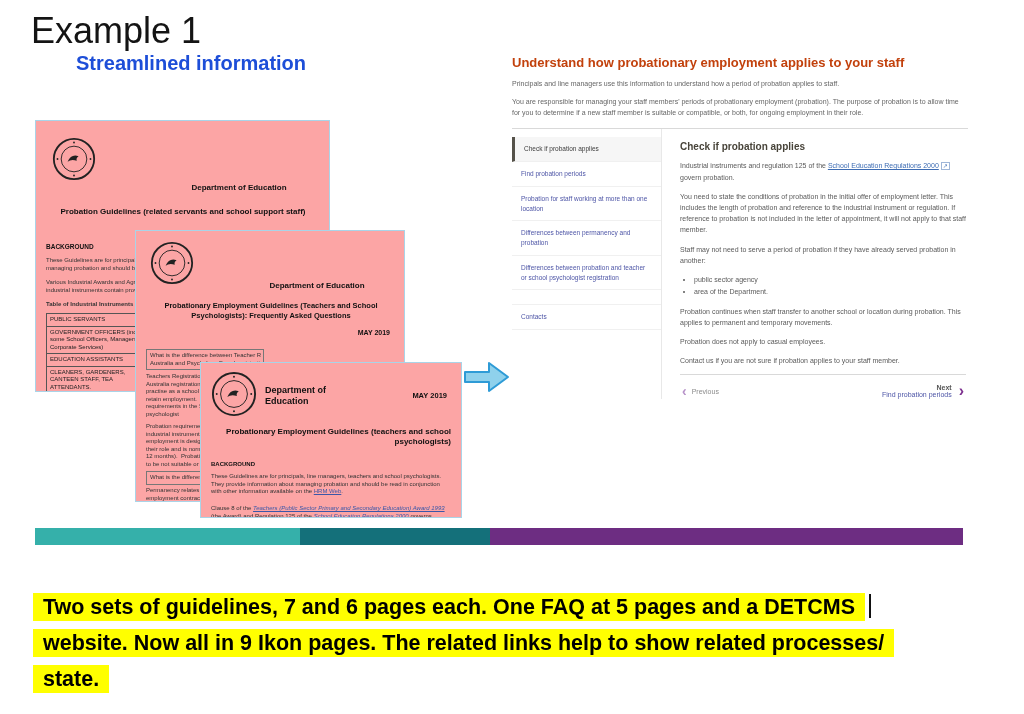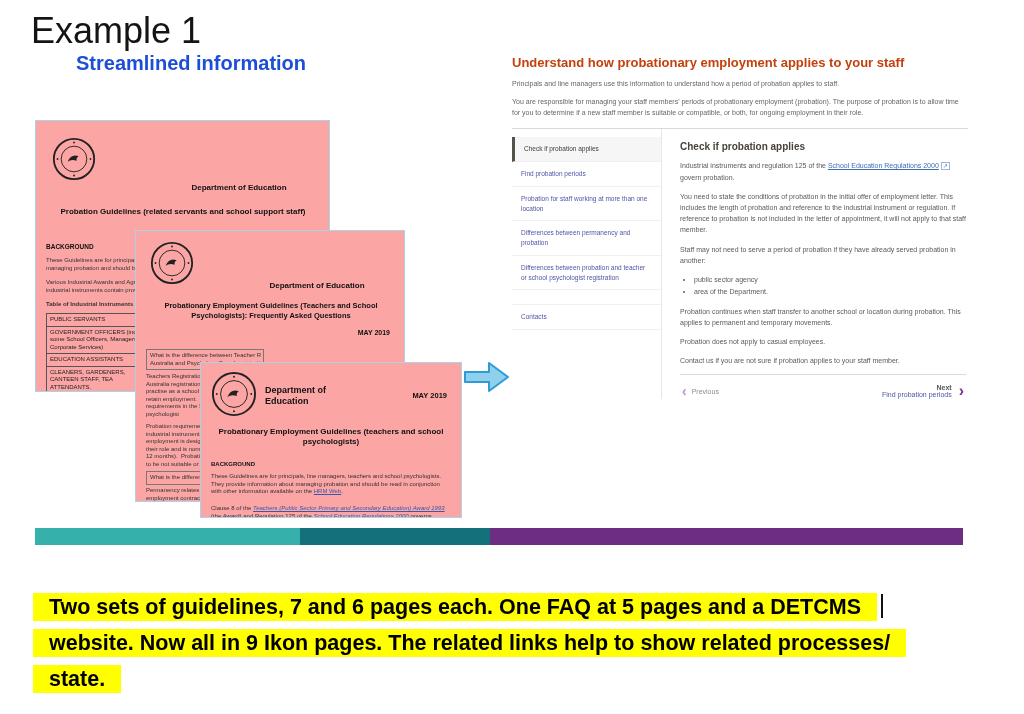--- a/index.html
+++ b/index.html
@@ -61,21 +61,21 @@
 
   
   .stripe { position:absolute; left:35px; top:528px; width:928px; height:17px; display:flex; }
   .stripe .s1 { width:265px; background:#35b0aa; }
   .stripe .s2 { width:190px; background:#14707a; }
   .stripe .s3 { flex:1; background:#6d2d82; }
 
   
   .caption { position:absolute; left:33px; top:590px; width:965px; }
   .caption-line { line-height:34px; white-space:nowrap; }
-  .hl { background:#ffff00; font-weight:700; font-size:21.5px; color:#000; padding:2px 16px; }
+  .hl { background:#ffff00; font-weight:700; font-size:21.5px; color:#000; padding:2px 10px; }
   .cursor { display:inline-block; width:2px; height:24px; background:#111; vertical-align:-4px; margin-left:4px; }
 </style>
 </head>
 <body>
 
 <div class="slide-title">Example 1</div>
 <div class="slide-subtitle">Streamlined information</div>
 
 <div class="doc" id="doc1">
   <svg class="crest" style="left:16px;top:16px" width="44" height="44" viewBox="0 0 48 48">
@@ -145,21 +145,21 @@
     <circle cx="24" cy="24" r="14" fill="none" stroke="#222" stroke-width="1"></circle>
     <path d="M17 27 q4 -9 12 -6 q-3 2 -2 5 q-6 -2 -10 1 z" fill="#222"></path>
     <circle cx="24" cy="6" r="1" fill="#222"></circle>
       <circle cx="24" cy="42" r="1" fill="#222"></circle>
     <circle cx="6" cy="24" r="1" fill="#222"></circle>
       <circle cx="42" cy="24" r="1" fill="#222"></circle>
   </svg>
   <div class="docdept" style="left:64px;top:22px;width:78px;text-align:left;font-size:9px;white-space:pre-line;line-height:1.25">Department of
 Education</div>
   <div class="docdate" style="right:14px;top:28px;font-size:7.5px">MAY 2019</div>
-  <div class="doctitle" style="left:10px;top:64px;width:240px;text-align:center">Probationary Employment Guidelines (teachers and school psychologists)</div>
+  <div class="doctitle" style="left:10px;top:64px;width:240px;text-align:right">Probationary Employment Guidelines (teachers and school psychologists)</div>
   <div class="dochead" style="left:10px;top:98px;font-size:6px">BACKGROUND</div>
   <div class="tiny" style="position:absolute;left:10px;top:110px;width:244px"><span>These Guidelines are for principals, line managers, teachers and school psychologists.
 They provide information about managing probation and should be read in conjunction
 with other information available on the </span><span class="dlink">HRM Web</span><span>.</span></div>
   <div class="tiny" style="position:absolute;left:10px;top:142px;width:244px"><span>Clause 8 of the </span><span class="dlink-i">Teachers (Public Sector Primary and Secondary Education) Award 1993</span><span> (the Award) and Regulation 125 of the </span><span class="dlink-i">School Education Regulations 2000</span><span> governs probation.</span></div>
 </div>
 
 <svg class="big-arrow" width="46" height="34" viewBox="0 0 46 34">
   <polygon points="1,12 25,12 25,3 44,17 25,31 25,22 1,22" fill="#8fd1ec" stroke="#2e9bd6" stroke-width="2" stroke-linejoin="round"></polygon>
 </svg>

